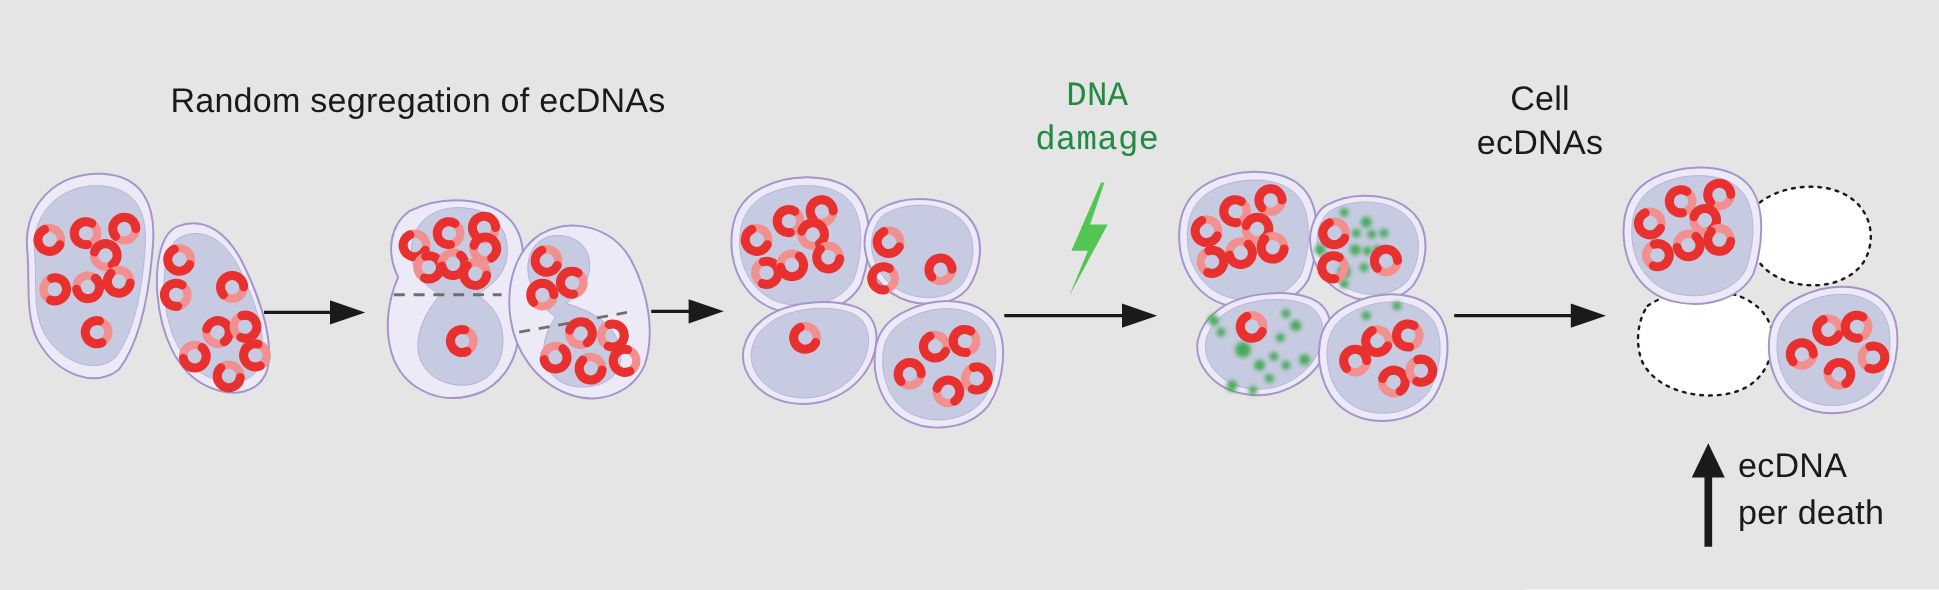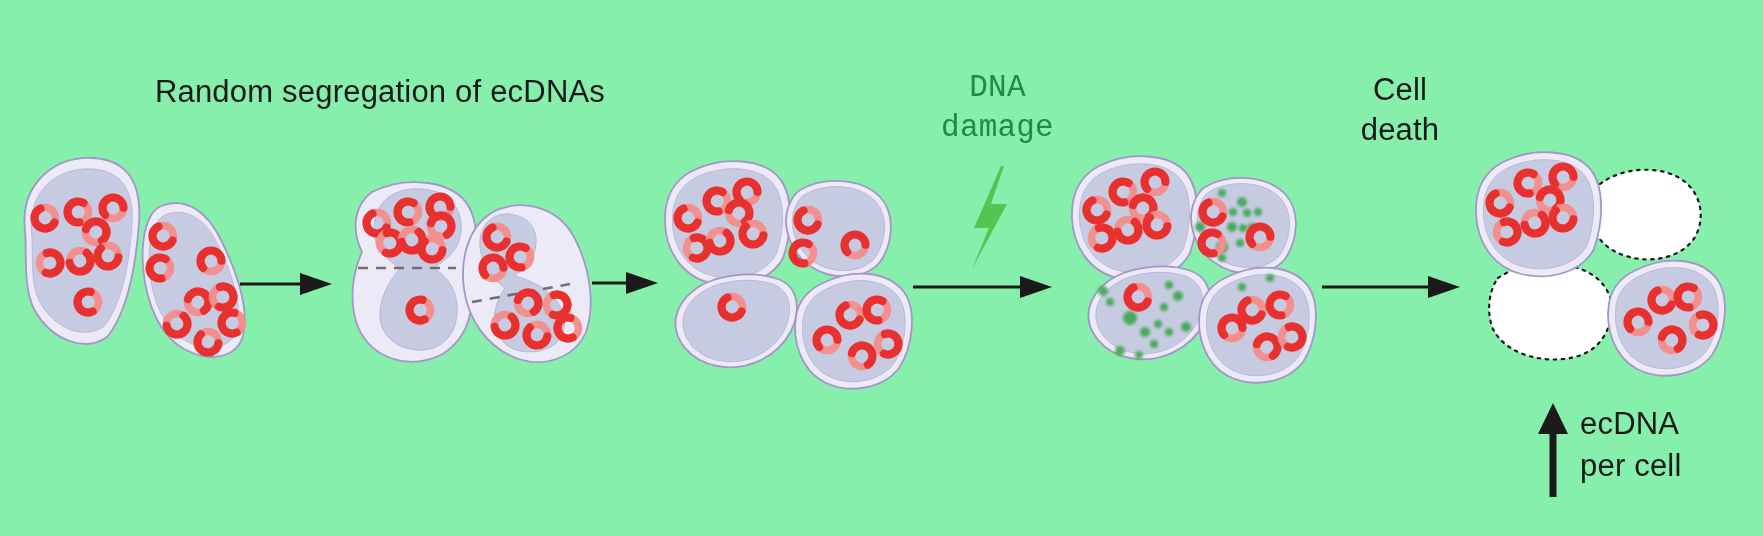--- a/index.html
+++ b/index.html
@@ -1,16 +1,16 @@
 <!DOCTYPE html>
 <html><head>
 <meta charset="utf-8">
 <style>
   html,body{margin:0;padding:0;background:#fff;}
-  #figure{position:relative;width:1763px;height:536px;background:#86efac;overflow:hidden;
+  #figure{position:relative;width:1763px;height:536px;background:#e5e5e5;overflow:hidden;
           font-family:"Liberation Sans","DejaVu Sans",sans-serif;}
   #scene{position:absolute;left:0;top:0;}
   .label{position:absolute;color:#1a1a1a;font-size:31px;line-height:40px;text-align:center;
          letter-spacing:0.2px;white-space:pre;}
   .label.green{color:#218a43;}
   #title-label{left:150px;top:72px;width:460px;}
   #dna-damage-label{left:895px;top:68px;width:205px;font-family:Liberation Mono, monospace;}
   #cell-death-label{left:1300px;top:70px;width:200px;}
   #ecdna-per-cell-label{left:1580px;top:403px;width:180px;text-align:left;line-height:42px;}
   .cell-outer{fill:#eceaf6;stroke:#a595cb;stroke-width:1.8;}
@@ -493,16 +493,16 @@
     <g>
       <line class="arrow-line" x1="1553" y1="497" x2="1553" y2="431" style="stroke-width:7;"></line>
       <polygon class="arrow-head" points="1553,403 1538,434 1568,434"></polygon>
     </g>
   </svg>
 
   <div class="label" id="title-label">Random segregation of ecDNAs</div>
   <div class="label green" id="dna-damage-label">DNA
 damage</div>
   <div class="label" id="cell-death-label">Cell
-death</div>
+ecDNAs</div>
   <div class="label" id="ecdna-per-cell-label">ecDNA
-per cell</div>
+per death</div>
 </div>
 
 </body></html>

